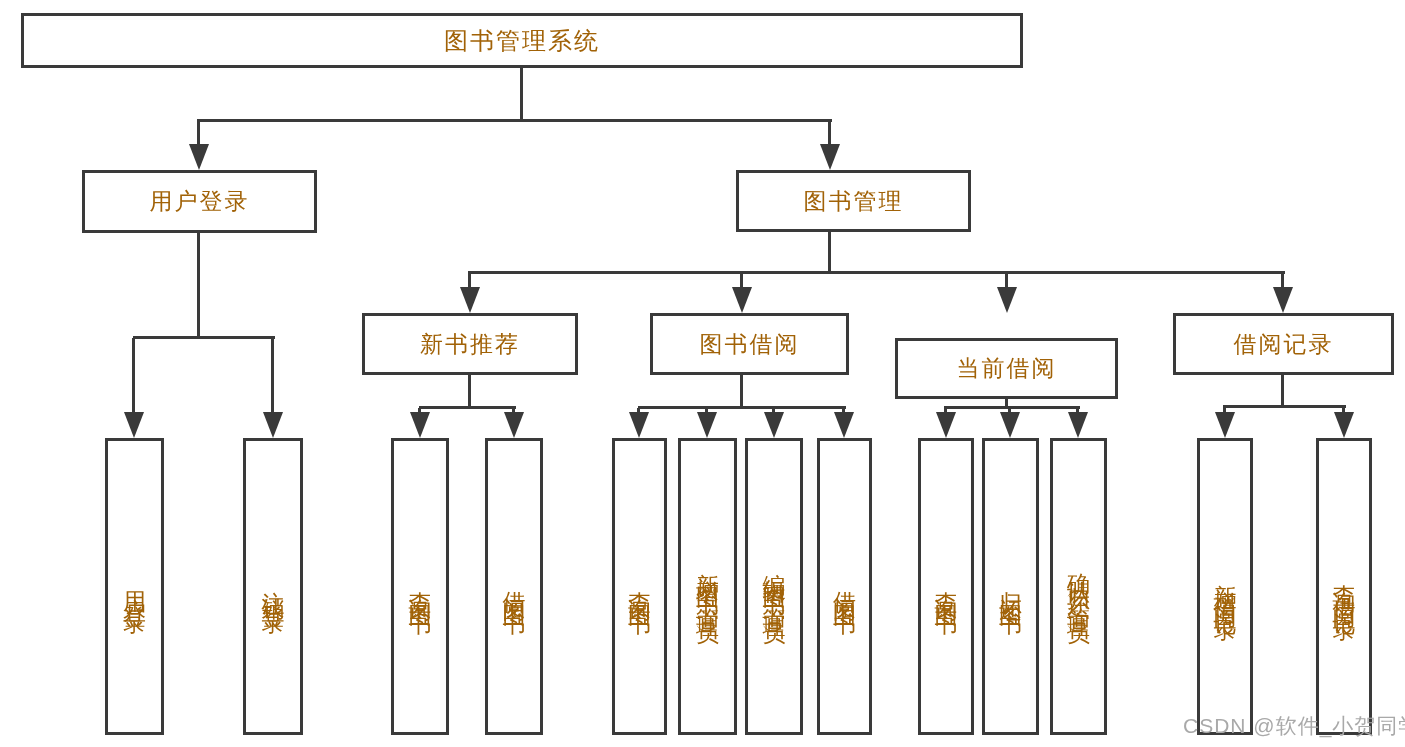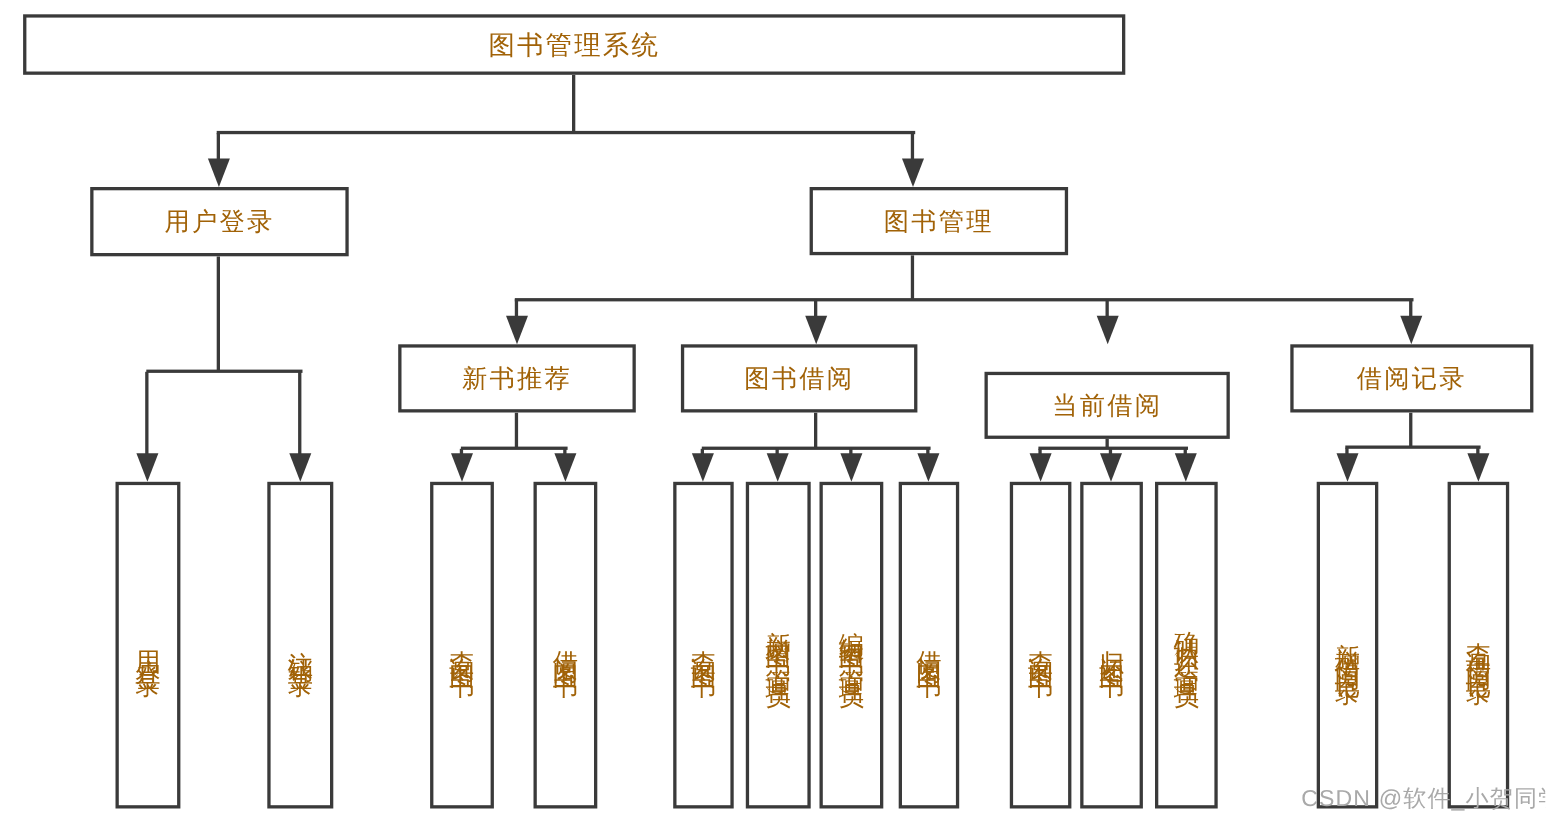--- a/index.html
+++ b/index.html
@@ -33,21 +33,21 @@
 <body>
 
 <div class="canvas">
 
   <div class="box h-box root-box" style="left:21px;top:13px;width:1002px;height:55px;">图书管理系统</div>
 
   <div class="box h-box" style="left:82px;top:170px;width:235px;height:63px;">用户登录</div>
   <div class="box h-box" style="left:712px;top:170px;width:235px;height:62px;margin-left:24px;">图书管理</div>
 
   <div class="box h-box" style="left:362px;top:313px;width:216px;height:62px;">新书推荐</div>
-  <div class="box h-box" style="left:619px;top:313px;width:215px;height:62px;">图书借阅</div>
+  <div class="box h-box" style="left:650px;top:313px;width:199px;height:62px;">图书借阅</div>
   <div class="box h-box" style="left:895px;top:313px;width:223px;height:61px;margin-top:25px;">当前借阅</div>
   <div class="box h-box" style="left:1173px;top:313px;width:221px;height:62px;">借阅记录</div>
 
   <div class="box leaf" style="left:105px;top:438px;width:59px;height:297px;">用户登录</div>
   <div class="box leaf" style="left:243px;top:438px;width:60px;height:297px;">注销登录</div>
 
   <div class="box leaf" style="left:391px;top:438px;width:58px;height:297px;">查询图书</div>
   <div class="box leaf" style="left:485px;top:438px;width:58px;height:297px;">借阅图书</div>
 
   <div class="box leaf" style="left:612px;top:438px;width:55px;height:297px;">查询图书</div>

